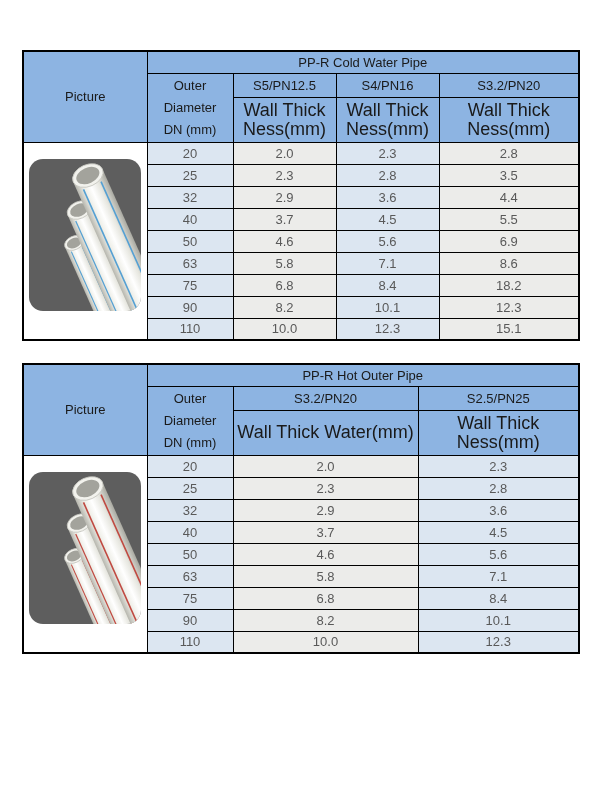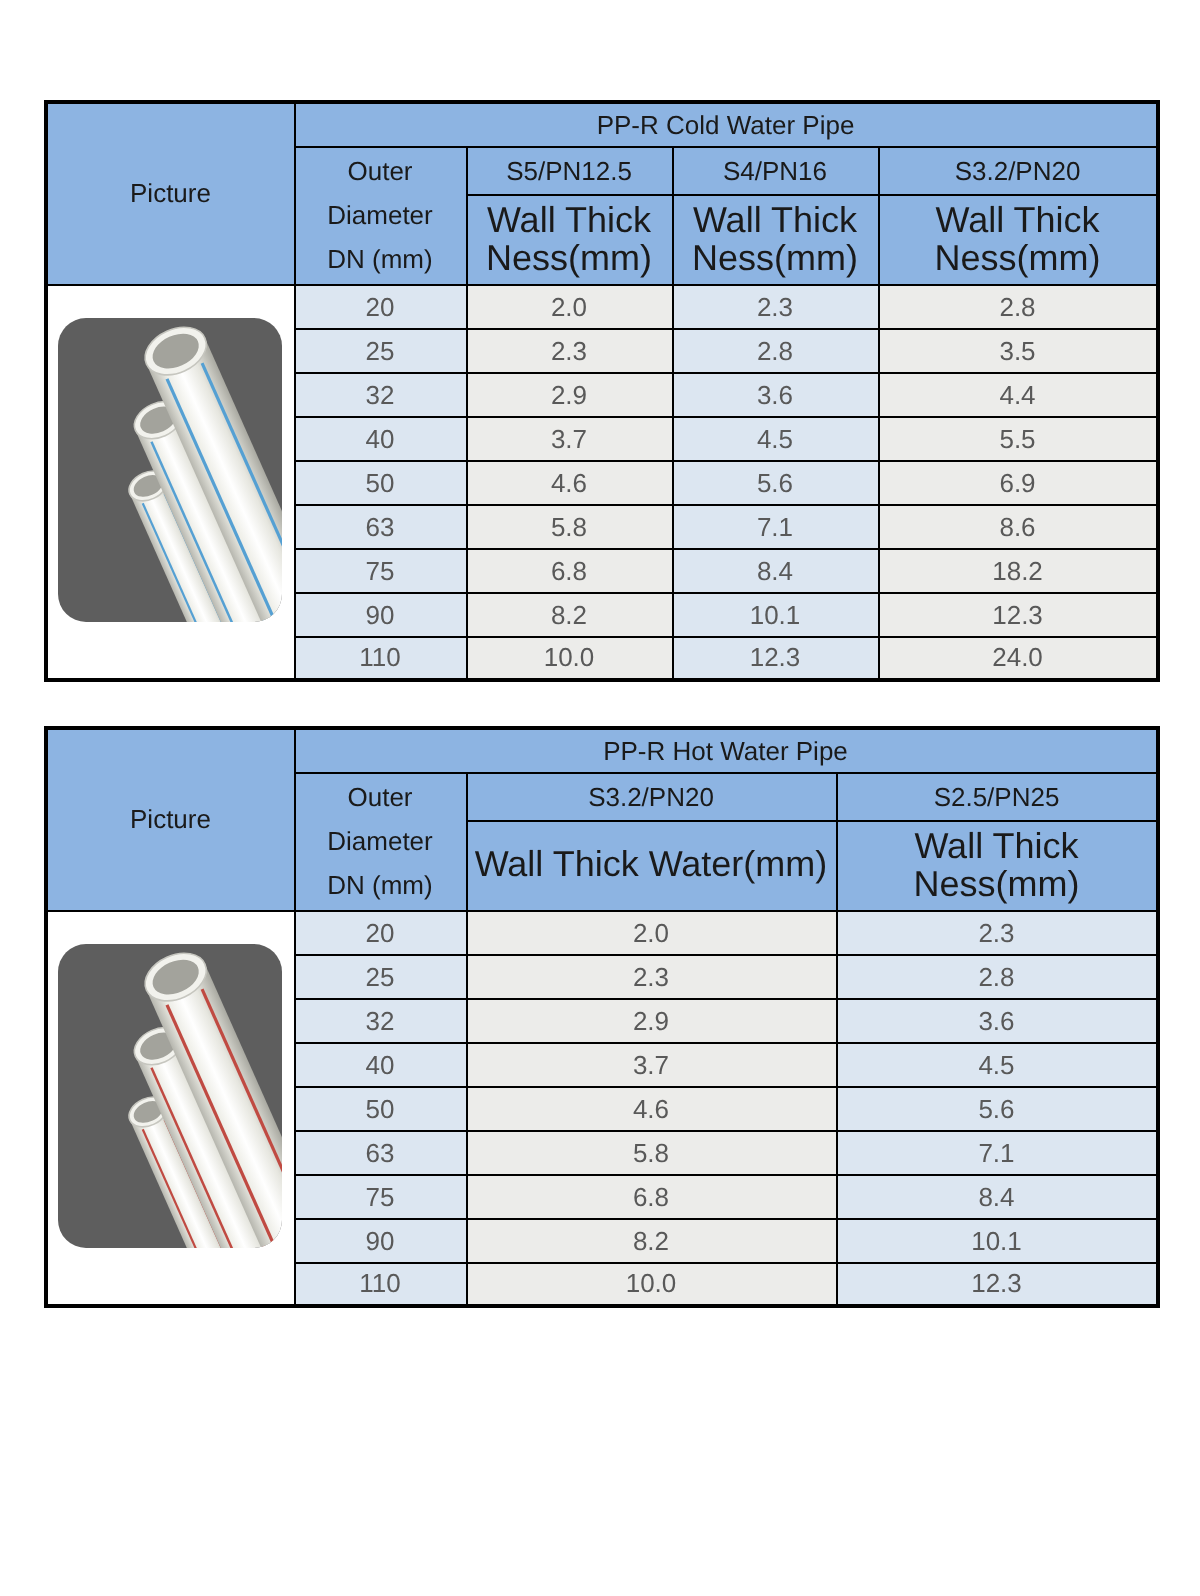--- a/index.html
+++ b/index.html
@@ -170,37 +170,37 @@
           <tr>
             <td class="dcell shade-blue">90</td>
             <td class="dcell shade-gray">8.2</td>
             <td class="dcell shade-blue">10.1</td>
             <td class="dcell shade-gray">12.3</td>
           </tr>
           <tr>
             <td class="dcell shade-blue">110</td>
             <td class="dcell shade-gray">10.0</td>
             <td class="dcell shade-blue">12.3</td>
-            <td class="dcell shade-gray">24.0</td>
+            <td class="dcell shade-gray">15.1</td>
           </tr>
         </tbody>
       </table>
     </div>
   <div class="table-wrap gap">
       <table class="spec">
         <colgroup>
           <col style="width: 124px;">
           <col style="width: 86px;">
           <col style="width: 185px;">
           <col style="width: 161px;">
         </colgroup>
         <thead>
           <tr class="title-row">
             <th class="hcell sep-r" rowspan="3">Picture</th>
-            <th class="hcell" colspan="3">PP-R Hot Water Pipe</th>
+            <th class="hcell" colspan="3">PP-R Hot Outer Pipe</th>
           </tr>
           <tr class="spec-row">
             <th class="hcell" rowspan="2">
               <div class="outer-line">Outer</div>
               <div class="outer-line">Diameter</div>
               <div class="outer-line">DN (mm)</div>
             </th>
             <th class="hcell">S3.2/PN20</th>
             <th class="hcell">S2.5/PN25</th>
           </tr>

